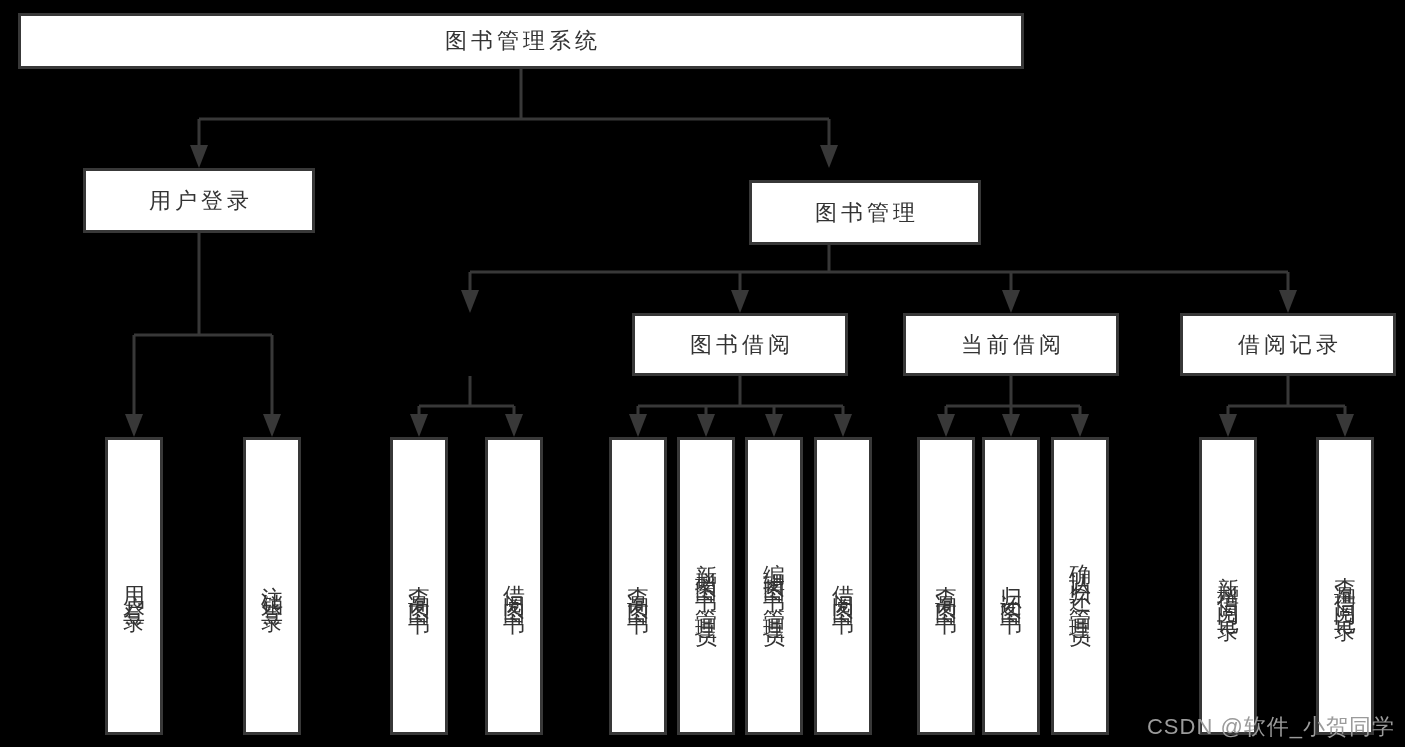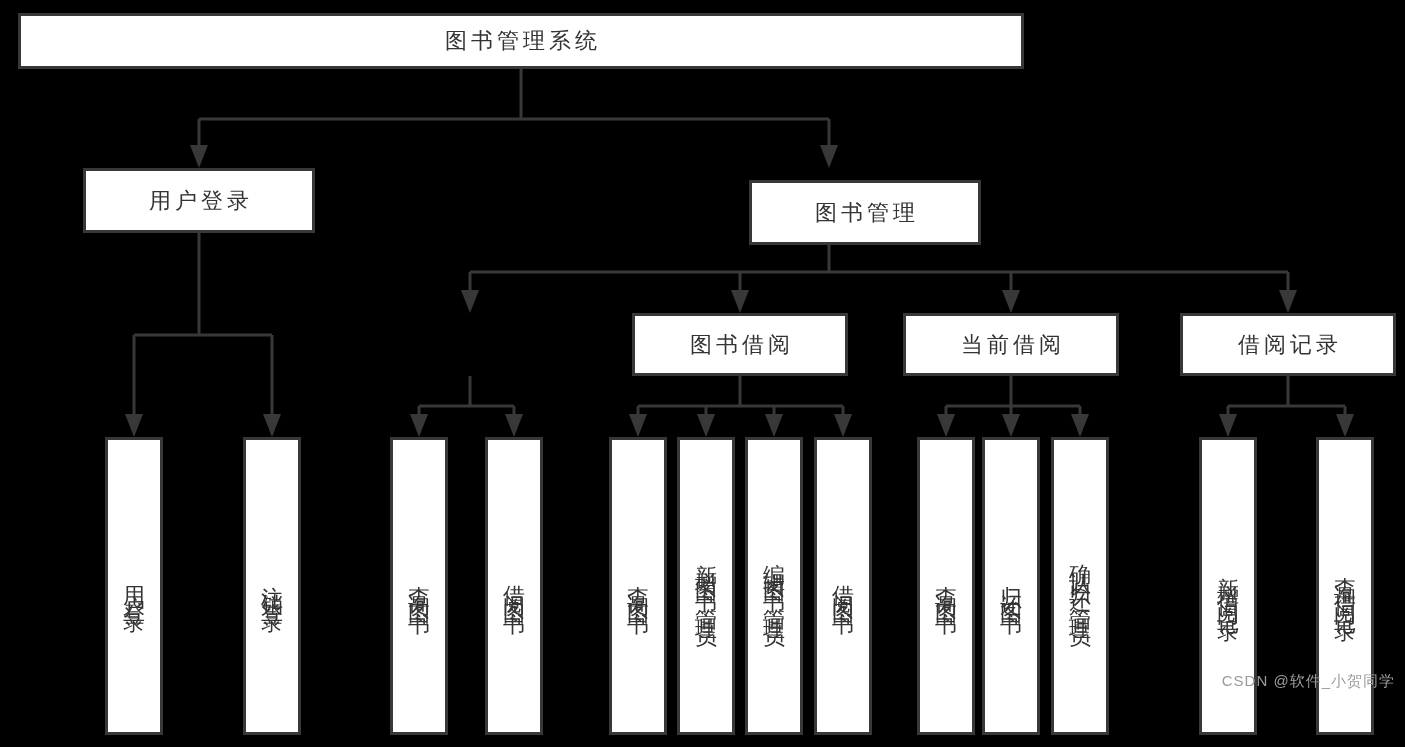--- a/index.html
+++ b/index.html
@@ -61,22 +61,22 @@
   .f7  { left: 745px; }
   .f8  { left: 814px; }
   .f9  { left: 917px; }
   .f10 { left: 982px; }
   .f11 { left: 1051px; }
   .f12 { left: 1199px; }
   .f13 { left: 1316px; }
   .watermark {
     position: absolute;
     right: 10px;
-    top: 672px;
-    font-size: 15px;
+    top: 712px;
+    font-size: 22px;
     letter-spacing: 1px;
     color: #9b9b9b;
     z-index: 3;
     white-space: nowrap;
     margin-left: 8px;
   }
 </style>
 </head>
 <body>
 

